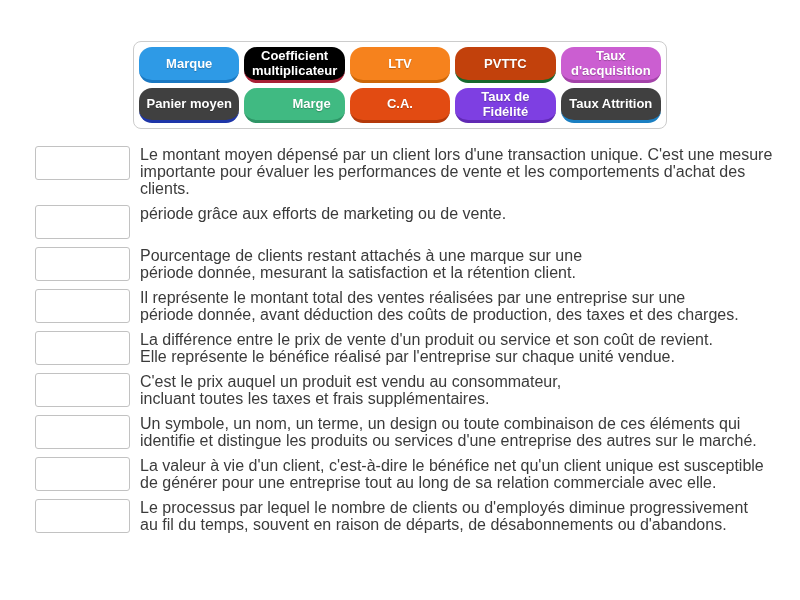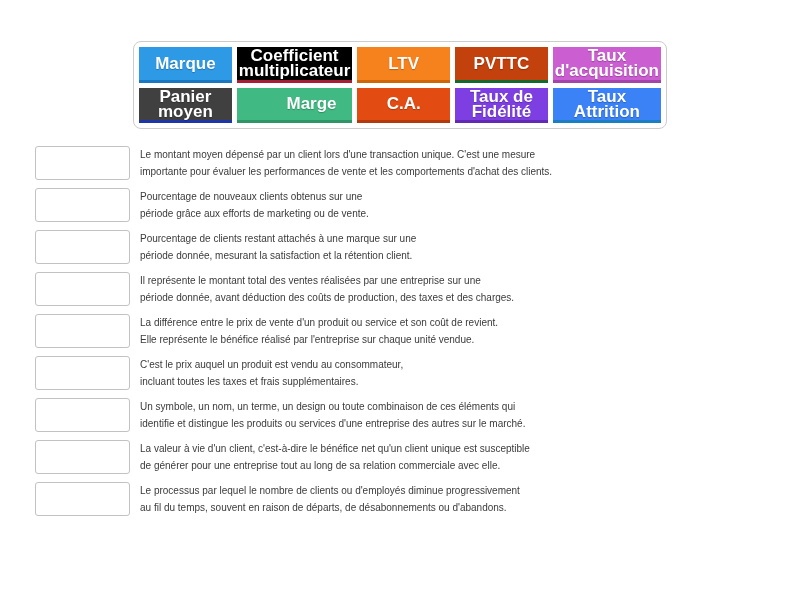--- a/index.html
+++ b/index.html
@@ -23,29 +23,29 @@
     border: 1px solid #cccccc;
     border-radius: 8px;
     padding: 5px;
     display: grid;
     grid-template-columns: repeat(5, 1fr);
     grid-template-rows: 1fr 1fr;
     gap: 5px;
   }
   .tile {
     box-sizing: border-box;
-    border-radius: 0;
+    border-radius: 13px;
     border-bottom: 3px solid rgba(0,0,0,0.35);
     display: flex;
     align-items: center;
     justify-content: center;
     text-align: center;
     color: #ffffff;
     font-weight: bold;
-    font-size: 17px;
+    font-size: 13px;
     line-height: 15px;
     padding: 1px 2px;
     cursor: grab;
     text-shadow: 0 1px 1px rgba(0,0,0,0.25);
     user-select: none;
   }
   .definitions {
     position: absolute;
     left: 35px;
     top: 146px;
@@ -59,54 +59,53 @@
   .answer-slot {
     flex: none;
     width: 93px;
     height: 32px;
     background: #ffffff;
     border: 1px solid #c2c2c2;
     border-radius: 3px;
     margin-right: 10px;
   }
   .def-text {
-    font-size: 10px;
+    font-size: 16px;
     line-height: 17px;
     color: #3b3b3b;
     padding-top: 0px;
   }
 </style>
 </head>
 <body>
 
 <div class="tile-panel">
   <div class="tile" style="background: rgb(46, 154, 230); border-bottom-color: rgb(26, 120, 194);">Marque</div>
   <div class="tile" style="background: #000000; border-bottom-color: rgb(168, 31, 53);">Coefficient multiplicateur</div>
   <div class="tile" style="background: rgb(246, 130, 29); border-bottom-color: rgb(205, 103, 8);">LTV</div>
   <div class="tile" style="background: #c2410c; border-bottom-color: rgb(21, 104, 46);">PVTTC</div>
   <div class="tile" style="background: rgb(203, 94, 209); border-bottom-color: rgb(164, 67, 169);">Taux d'acquisition</div>
   <div class="tile" style="background: #404040; border-bottom-color: rgb(29, 53, 168);">Panier moyen</div>
   <div class="tile" style="background: rgb(64, 186, 130); border-bottom-color: rgb(46, 149, 102); padding-left: 36px;">Marge</div>
   <div class="tile" style="background: rgb(226, 75, 18); border-bottom-color: rgb(181, 57, 10);">C.A.</div>
   <div class="tile" style="background: rgb(126, 63, 226); border-bottom-color: rgb(97, 41, 180);">Taux de Fidélité</div>
-  <div class="tile" style="background: #3b82f6; border-bottom-color: rgb(26, 127, 194);">Taux Attrition</div>
+  <div class="tile" style="background: #404040; border-bottom-color: rgb(26, 127, 194);">Taux Attrition</div>
 </div>
 
 <div class="definitions">
   <div class="def-row">
     <div class="answer-slot"></div>
     <div class="def-text">
       <div>Le montant moyen dépensé par un client lors d'une transaction unique. C'est une mesure</div>
       <div>importante pour évaluer les performances de vente et les comportements d'achat des clients.</div>
     </div>
   </div>
   <div class="def-row">
     <div class="answer-slot"></div>
     <div class="def-text">
-      <div>Pourcentage de nouveaux clients obtenus sur une</div>
       <div>période grâce aux efforts de marketing ou de vente.</div>
     </div>
   </div>
   <div class="def-row">
     <div class="answer-slot"></div>
     <div class="def-text">
       <div>Pourcentage de clients restant attachés à une marque sur une</div>
       <div>période donnée, mesurant la satisfaction et la rétention client.</div>
     </div>
   </div>

